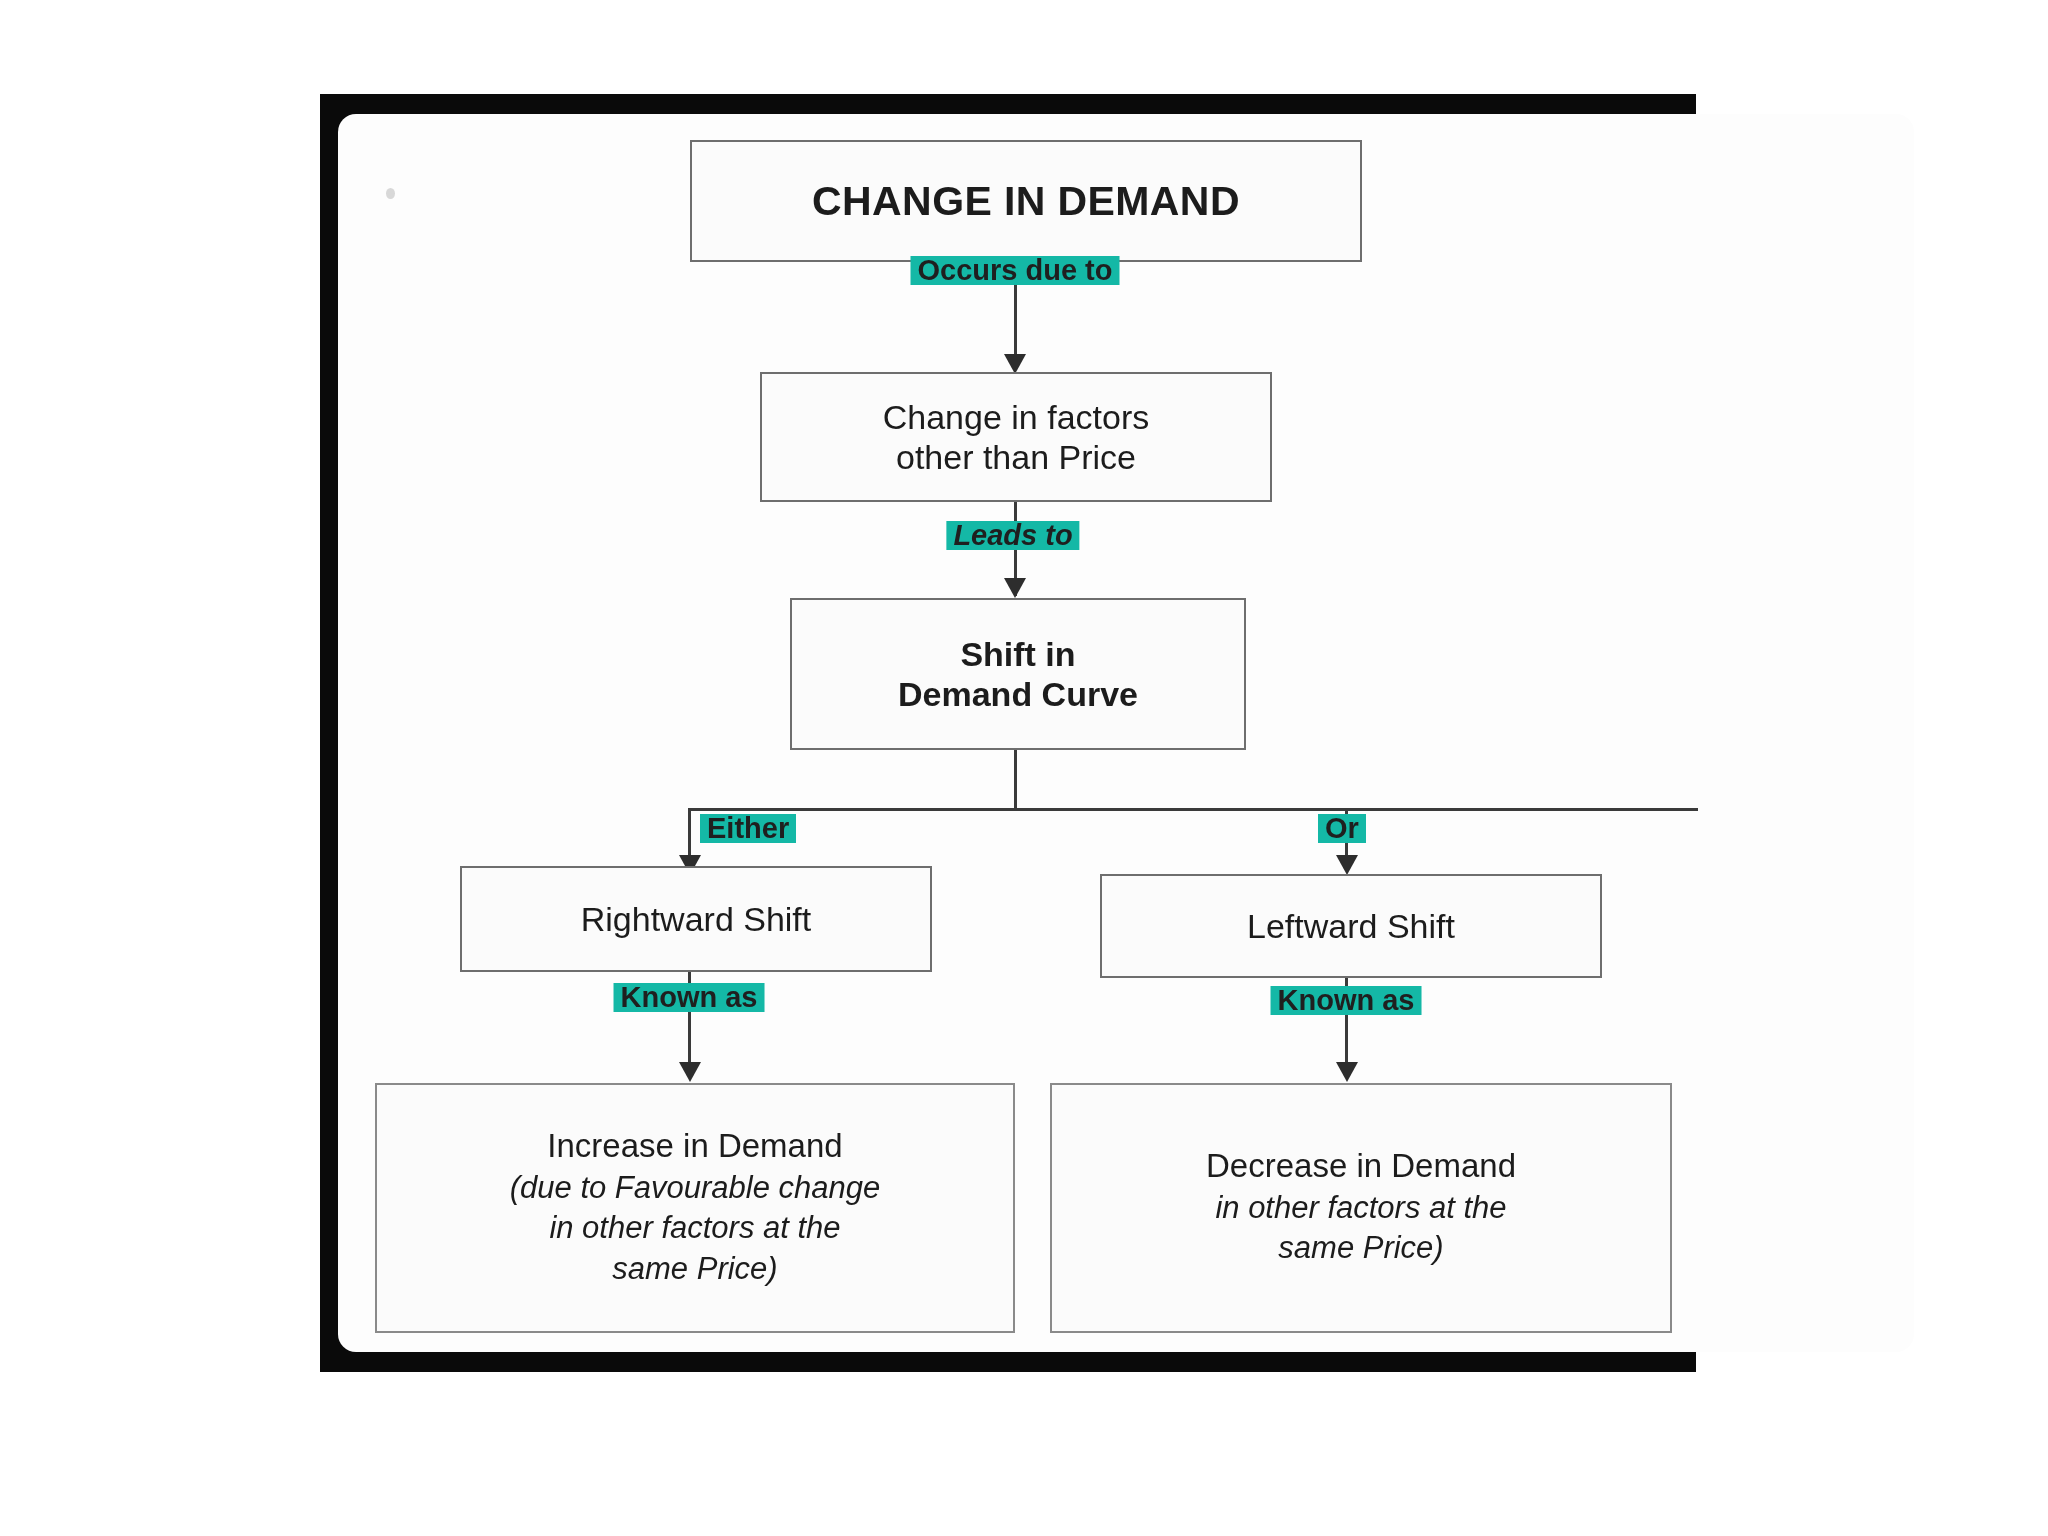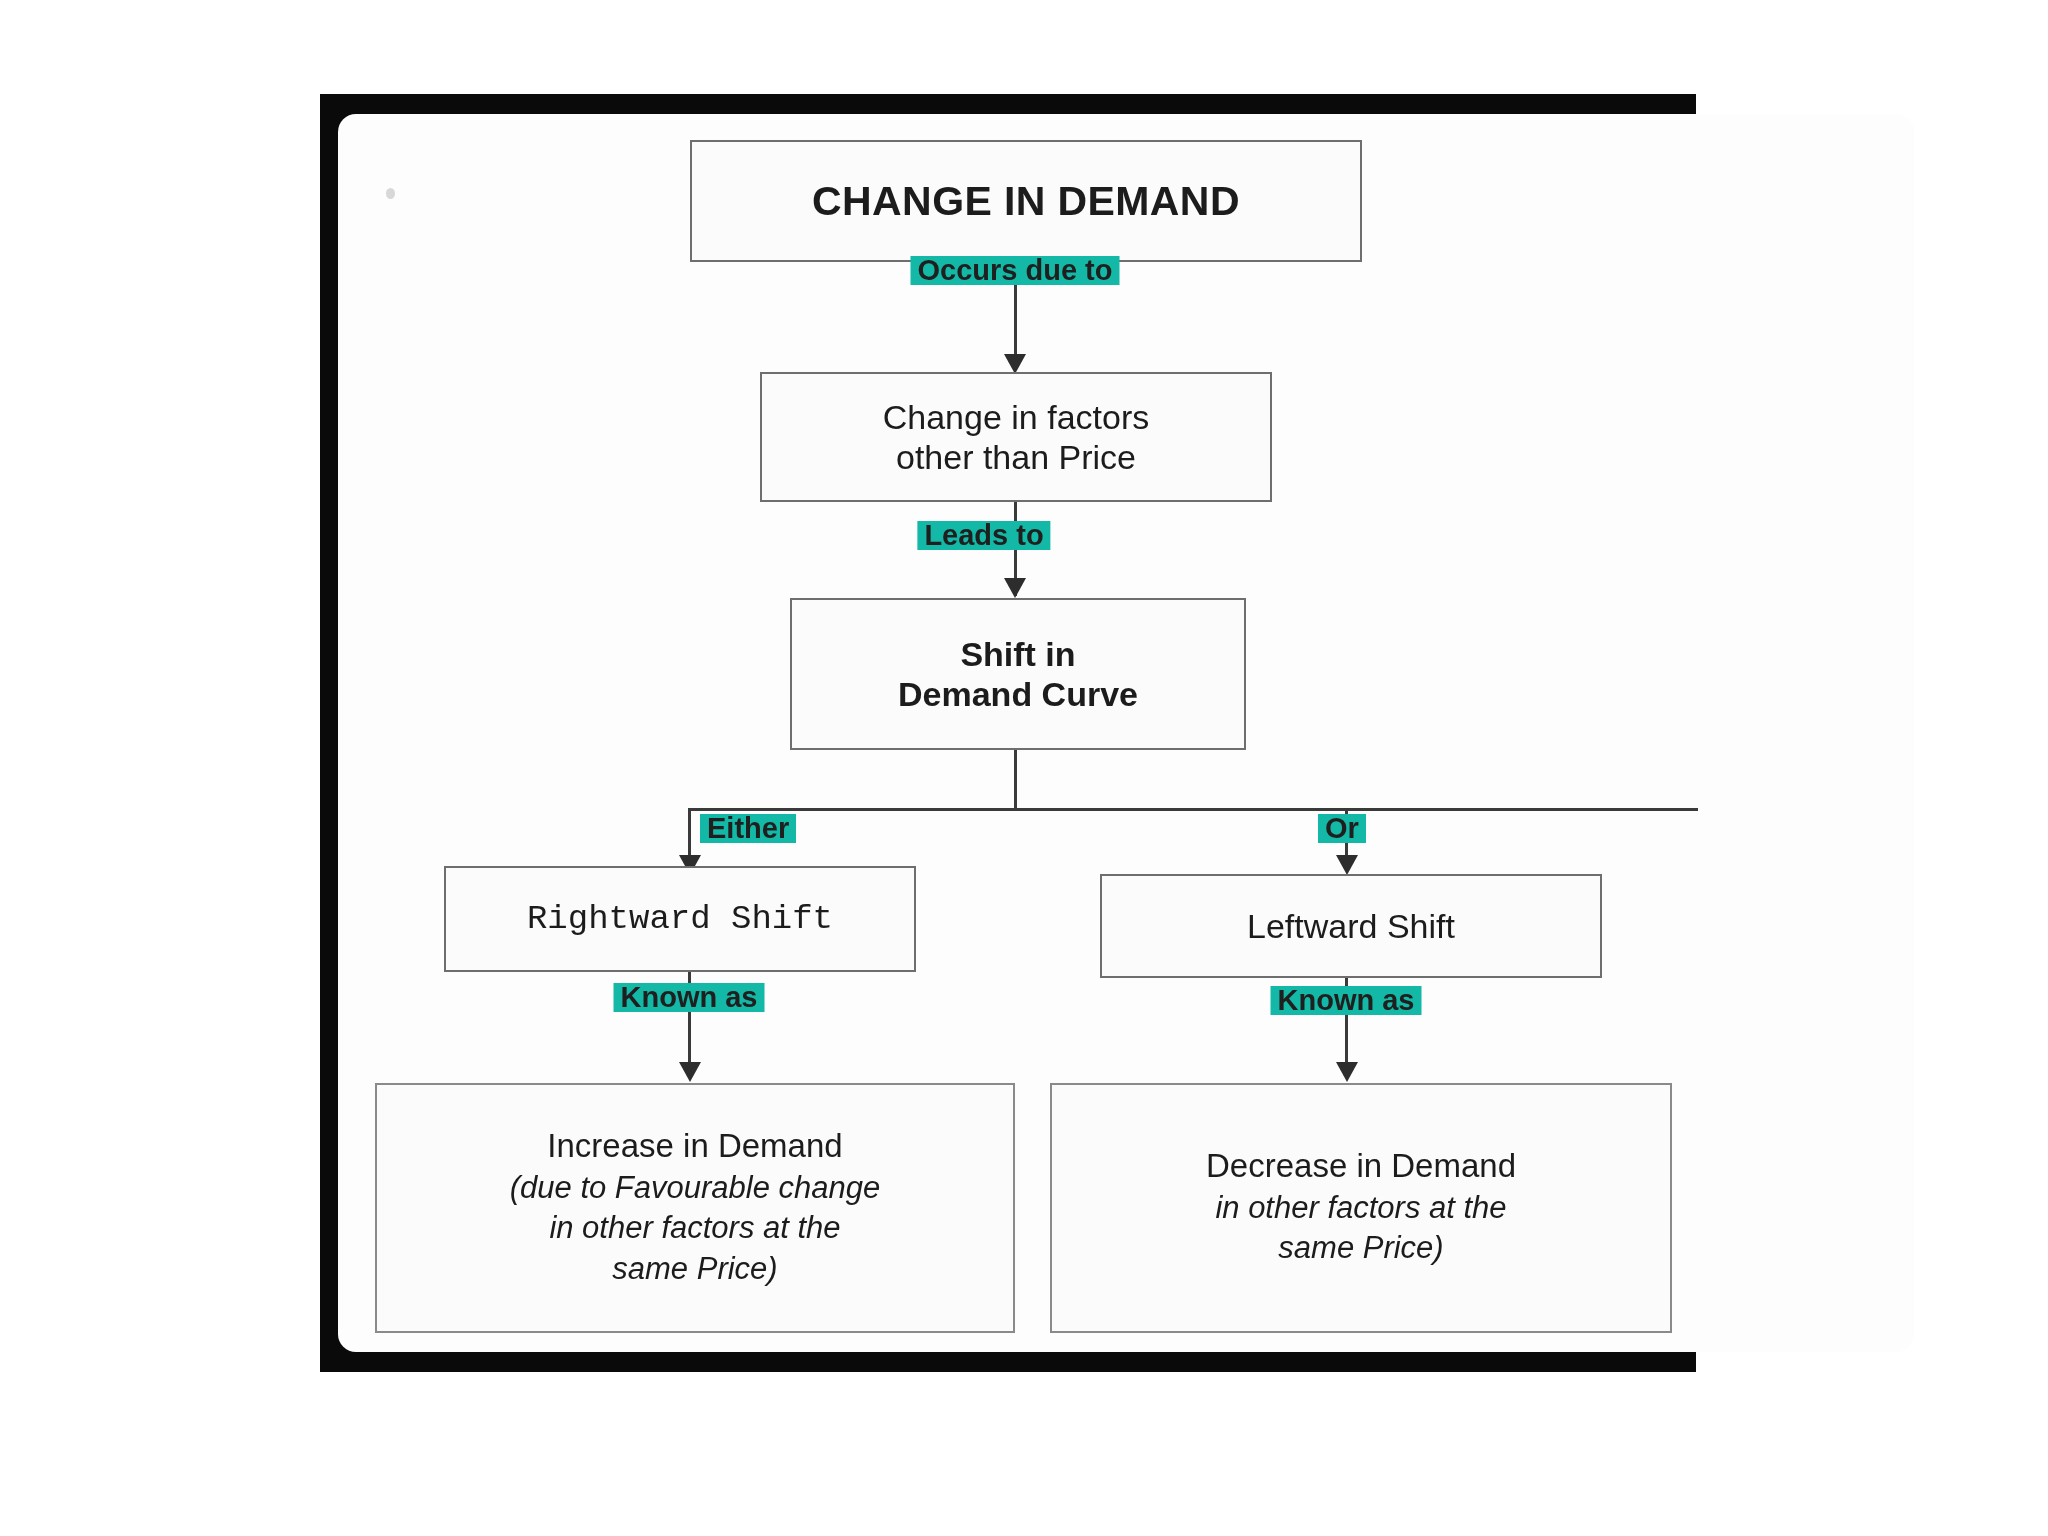--- a/index.html
+++ b/index.html
@@ -150,39 +150,39 @@
     <div class="arrowhead" style="left:666px; top:240px;"></div>
     <div class="elabel center" style="left:677px; top:142px;">Occurs due to</div>
 
     <div class="fbox plain" style="left:422px; top:258px; width:512px; height:130px;">
       <span class="ln">Change in factors</span>
       <span class="ln">other than Price</span>
     </div>
 
     <div class="vline" style="left:676px; top:388px; height:94px;"></div>
     <div class="arrowhead" style="left:666px; top:464px;"></div>
-    <div class="elabel center" style="left:646px; top:407px;">Leads to</div>
+    <div class="elabel center" style="left:675px; top:407px;font-style:italic;">Leads to</div>
 
     <div class="fbox strong" style="left:452px; top:484px; width:456px; height:152px;">
       <span class="ln">Shift in</span>
       <span class="ln">Demand Curve</span>
     </div>
 
     <div class="vline" style="left:676px; top:636px; height:60px;"></div>
     <div class="hline" style="left:350px; top:694px; width:1010px;"></div>
 
     <div class="vline" style="left:350px; top:694px; height:58px;"></div>
     <div class="arrowhead" style="left:341px; top:741px;"></div>
     <div class="elabel" style="left:362px; top:700px;">Either</div>
 
     <div class="vline" style="left:1007px; top:694px; height:58px;"></div>
     <div class="arrowhead" style="left:998px; top:741px;"></div>
     <div class="elabel" style="left:942px; top:700px;margin-left:38px;">Or</div>
 
-    <div class="fbox plain" style="left:106px; top:752px; width:472px; height:106px;font-family:Liberation Mono, monospace;">
+    <div class="fbox plain" style="left:122px; top:752px; width:472px; height:106px;">
       <span class="ln">Rightward Shift</span>
     </div>
 
     <div class="vline" style="left:350px; top:858px; height:102px;"></div>
     <div class="arrowhead" style="left:341px; top:948px;"></div>
     <div class="elabel center" style="left:351px; top:869px;">Known as</div>
 
     <div class="fbox plain" style="left:762px; top:760px; width:502px; height:104px;">
       <span class="ln">Leftward Shift</span>
     </div>

